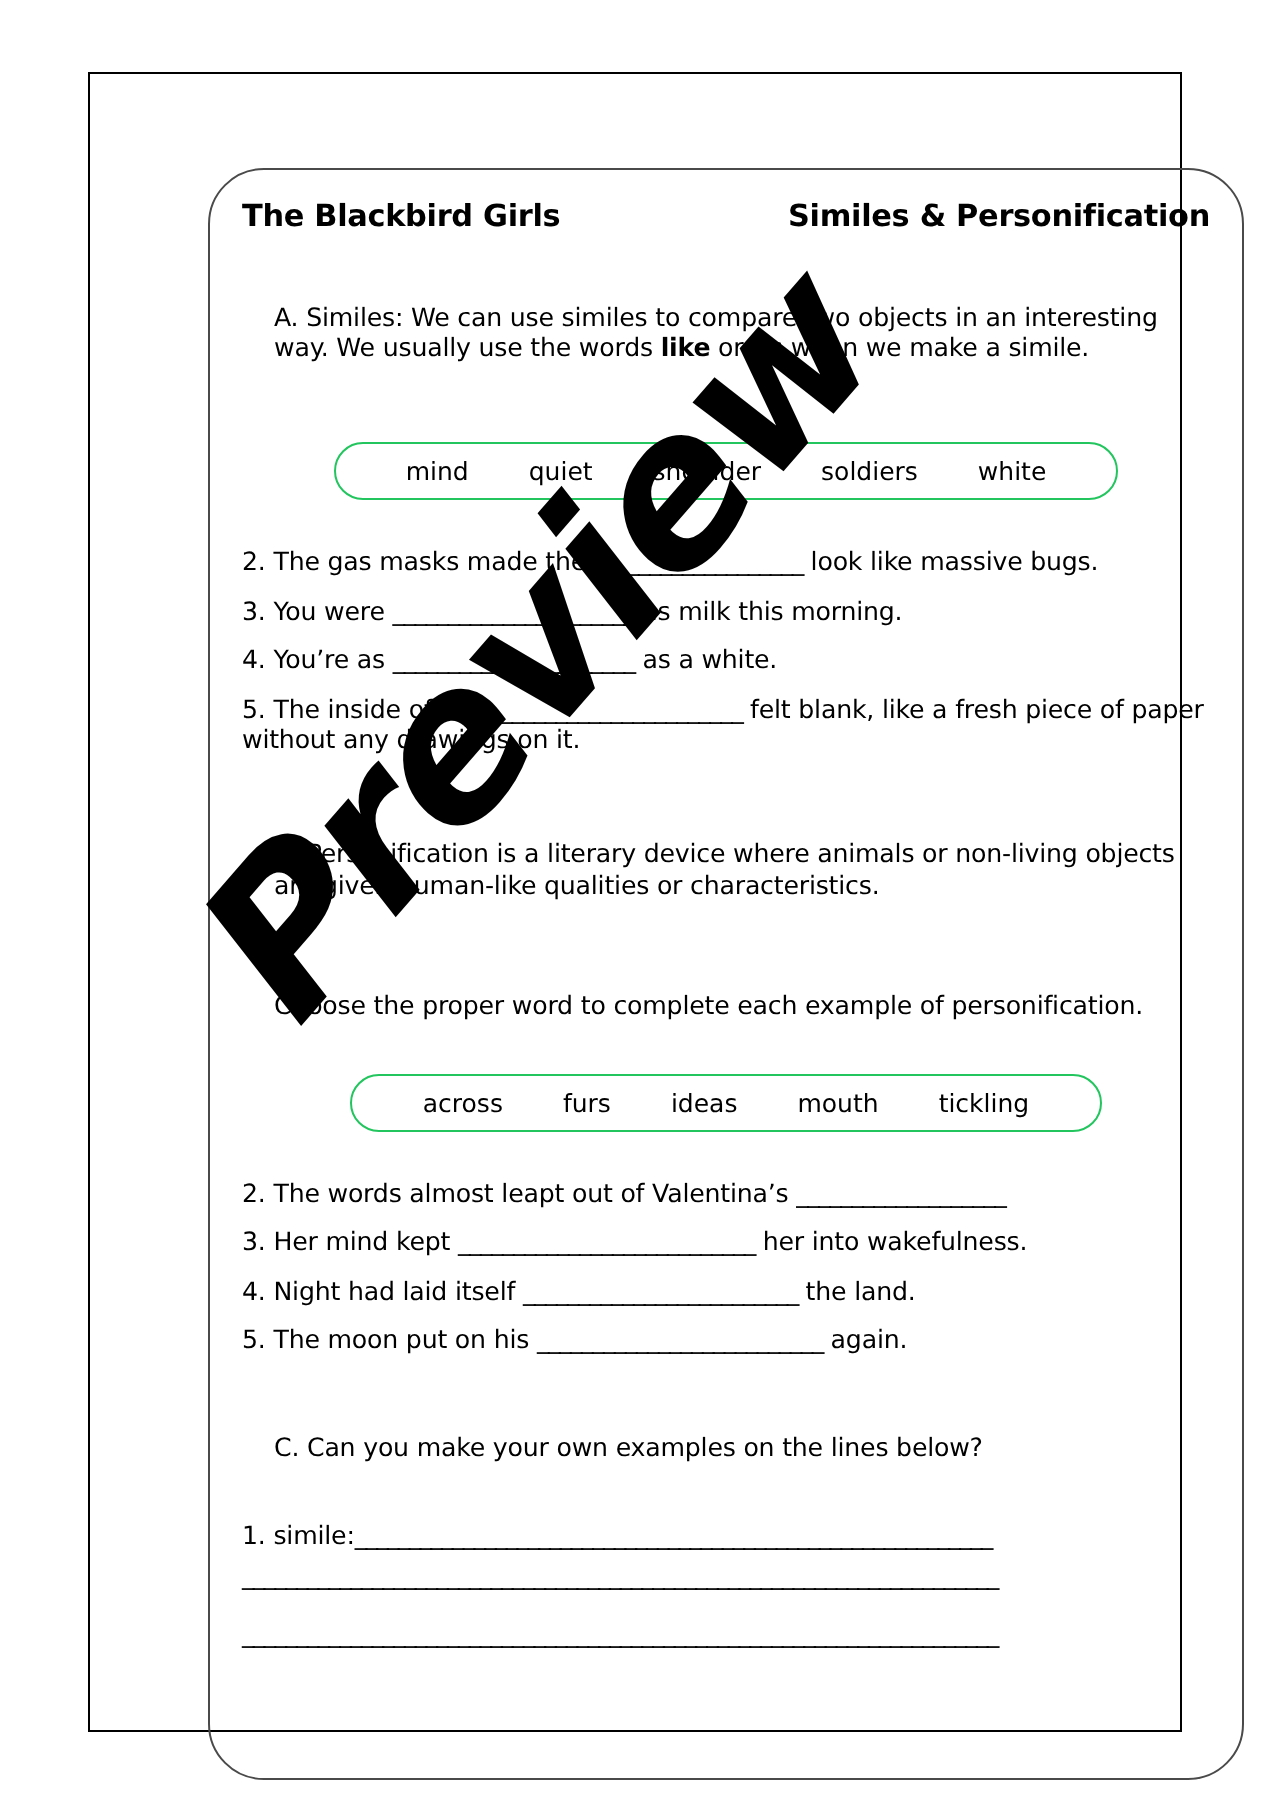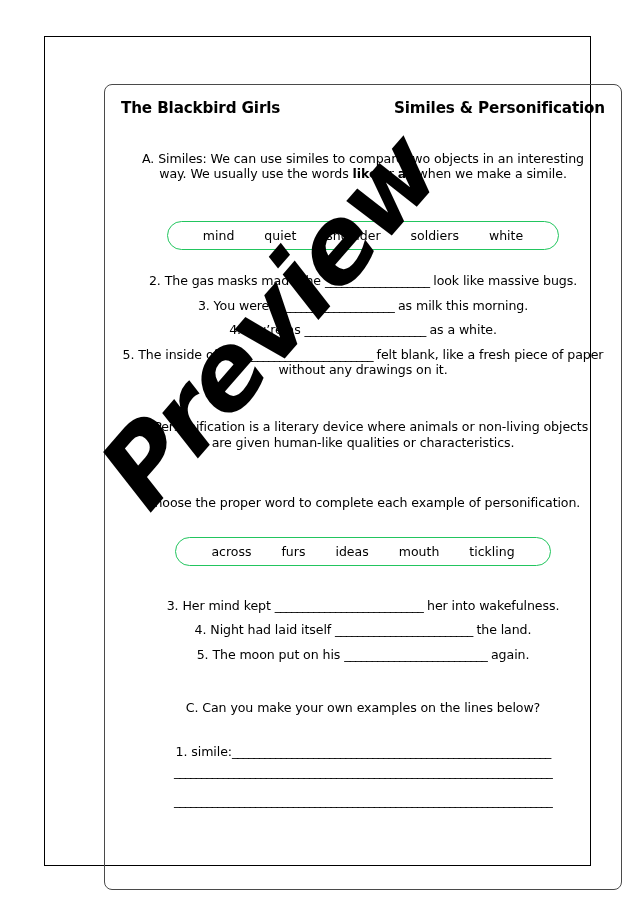--- a/index.html
+++ b/index.html
@@ -27,25 +27,24 @@
     box-sizing: border-box;
     background: #ffffff;
   }
   .page-inner {
     position: absolute;
     left: 59px;
     top: 47px;
     width: 518px;
     height: 806px;
     border: 1.1px solid #4a4a4a;
-    border-radius: 8px;
+    border-radius: 28px;
     box-sizing: border-box;
     background: transparent;
     overflow: hidden;
-    text-align: center;
   }
 
   .content {
     position: absolute;
     left: 0;
     top: 0;
     width: 518px;
     height: 806px;
     padding: 12px 16px 0 14px;
     box-sizing: border-box;
@@ -208,20 +207,21 @@
           <span class="word">mouth</span>
           <span class="word">tickling</span>
         </div>
       </div>
 
       <div class="gap-e"></div>
 
 
       <div class="gap-g"></div>
 
+      <div class="q"><span>2.</span><span> The words almost leapt out of Valentina’s </span><span class="blank">___________________</span><span></span></div>
 
       <div class="gap-g"></div>
 
       <div class="q"><span>3.</span><span> Her mind kept </span><span class="blank">___________________________</span><span> her into wakefulness.</span></div>
 
       <div class="gap-g"></div>
 
       <div class="q"><span>4.</span><span> Night had laid itself </span><span class="blank">_________________________</span><span> the land.</span></div>
 
       <div class="gap-g"></div>

